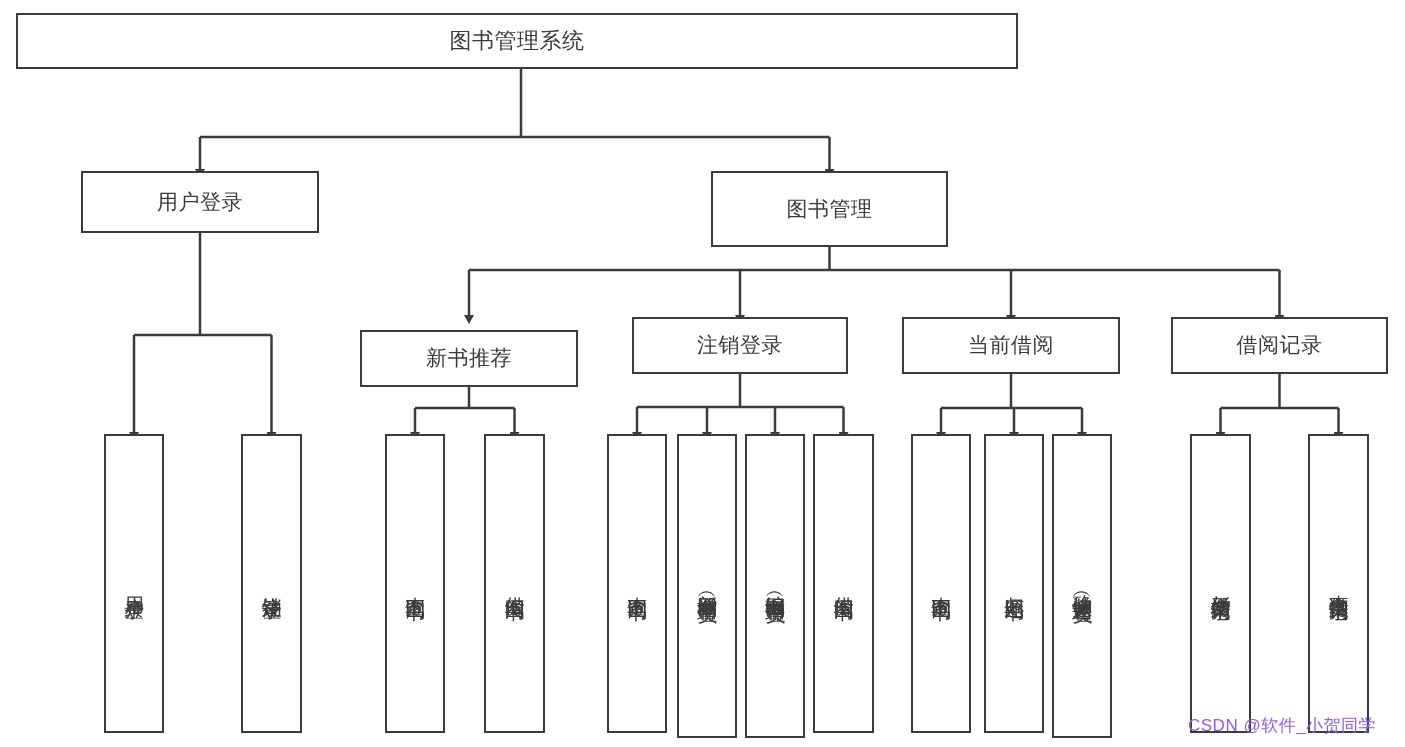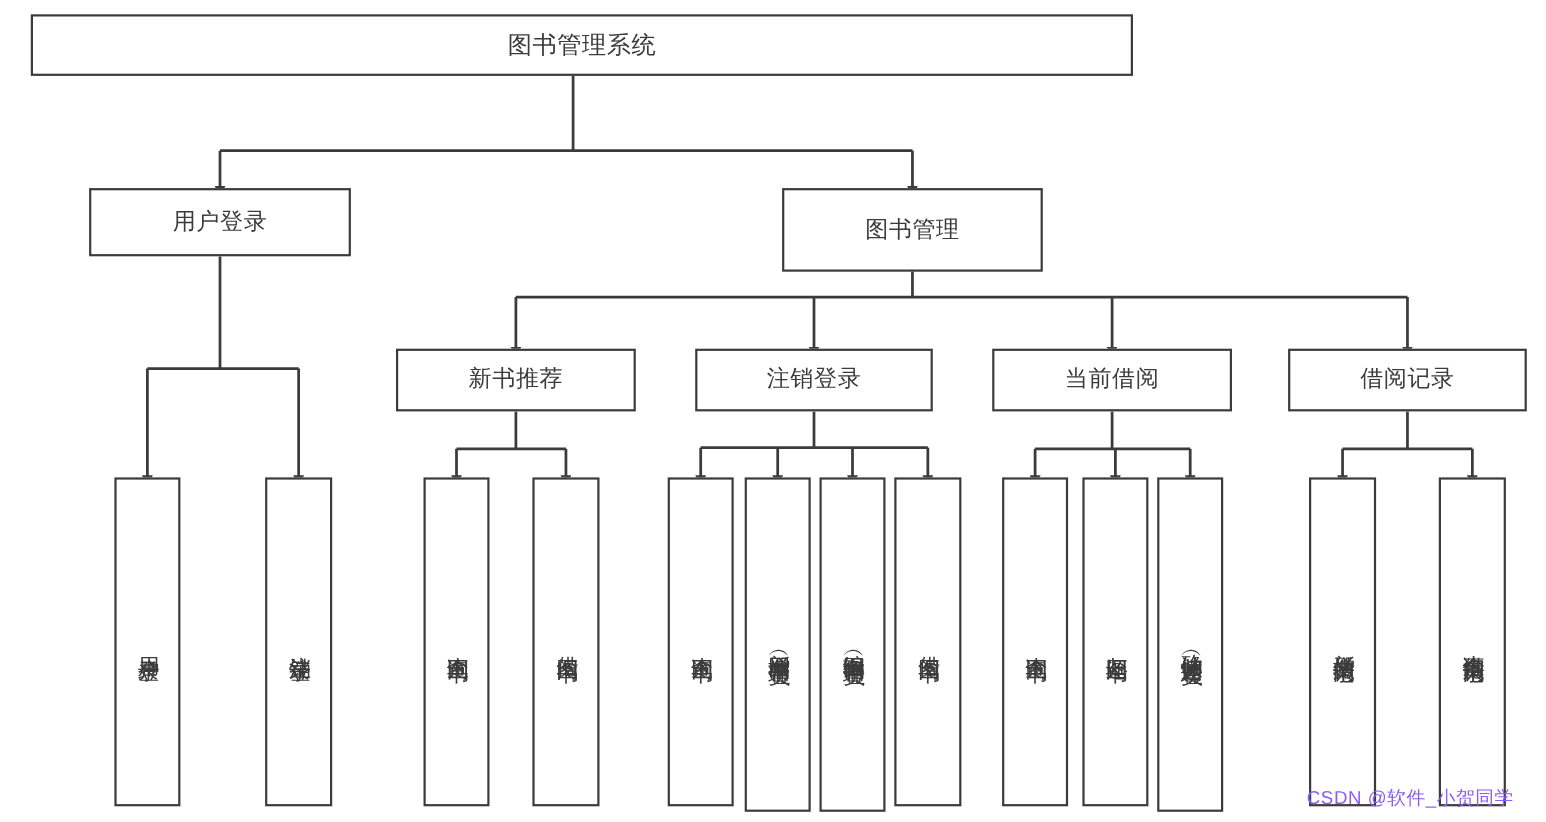--- a/index.html
+++ b/index.html
@@ -103,30 +103,30 @@
         <line x1="941" y1="408" x2="941" y2="433" stroke="#3b3b3b" stroke-width="2.5" marker-end="url(#arrowhead)"></line>
         <line x1="1014" y1="408" x2="1014" y2="433" stroke="#3b3b3b" stroke-width="2.5" marker-end="url(#arrowhead)"></line>
         <line x1="1082" y1="408" x2="1082" y2="433" stroke="#3b3b3b" stroke-width="2.5" marker-end="url(#arrowhead)"></line>
         <line x1="1279.5" y1="374" x2="1279.5" y2="408" stroke="#3b3b3b" stroke-width="2.5"></line>
         <line x1="1220.5" y1="408" x2="1338.5" y2="408" stroke="#3b3b3b" stroke-width="2.5"></line>
         <line x1="1220.5" y1="408" x2="1220.5" y2="433" stroke="#3b3b3b" stroke-width="2.5" marker-end="url(#arrowhead)"></line>
         <line x1="1338.5" y1="408" x2="1338.5" y2="433" stroke="#3b3b3b" stroke-width="2.5" marker-end="url(#arrowhead)"></line>
       </g>
   </svg>
   <div id="node-layer">
-      <div class="node root" style="left: 28px; top: 13px; width: 1002px; height: 56px;">
+      <div class="node root" style="left: 16px; top: 13px; width: 1002px; height: 56px;">
         <span class="node-label">图书管理系统</span>
       </div>
       <div class="node" style="left: 81px; top: 171px; width: 238px; height: 62px;">
         <span class="node-label">用户登录</span>
       </div>
       <div class="node" style="left: 711px; top: 171px; width: 237px; height: 76px;">
         <span class="node-label">图书管理</span>
       </div>
-      <div class="node" style="left: 360px; top: 317px; width: 218px; height: 57px;">
+      <div class="node" style="left: 360px; top: 330px; width: 218px; height: 57px;">
         <span class="node-label">新书推荐</span>
       </div>
       <div class="node" style="left: 632px; top: 317px; width: 216px; height: 57px;">
         <span class="node-label">注销登录</span>
       </div>
       <div class="node" style="left: 902px; top: 317px; width: 218px; height: 57px;">
         <span class="node-label">当前借阅</span>
       </div>
       <div class="node" style="left: 1171px; top: 317px; width: 217px; height: 57px; justify-content: center;">
         <span class="node-label">借阅记录</span>

